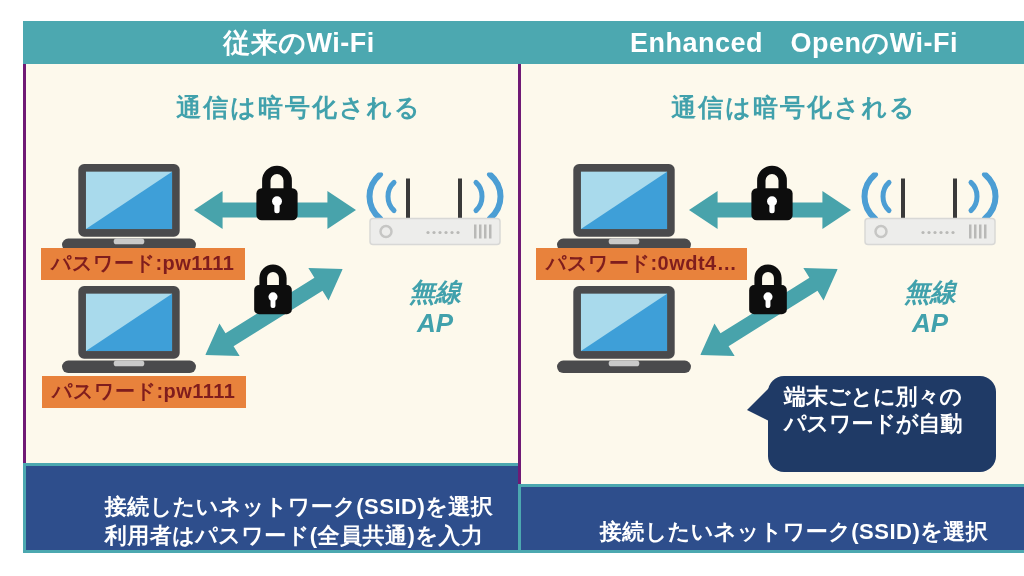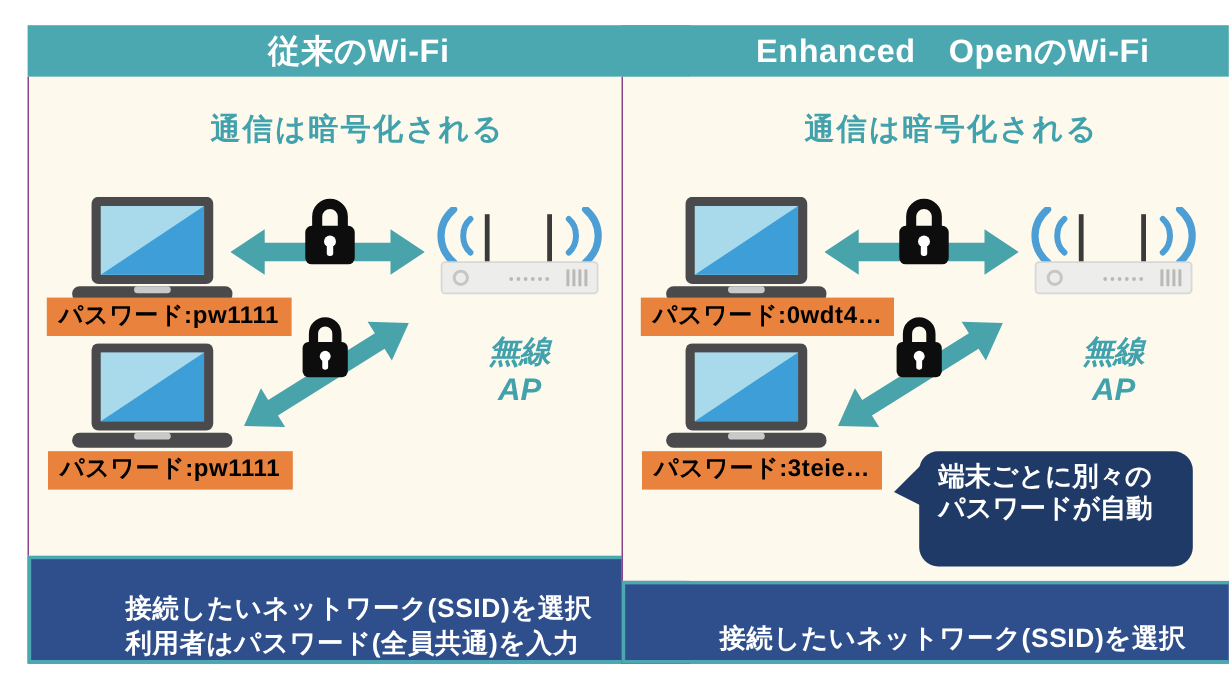--- a/index.html
+++ b/index.html
@@ -12,40 +12,40 @@
   #panel-left{left:23px;}
   #panel-right{left:518px;}
 
   .panel-header{
     flex:0 0 43px;height:43px;background:#4CA8B0;color:#ffffff;
     font-size:27px;font-weight:bold;display:flex;align-items:center;justify-content:center;
     letter-spacing:.5px;white-space:nowrap;
   }
   .panel-body{
     flex:1 1 auto;background:#FDF9EC;position:relative;
-    border-left:1px solid #701a75;border-right:3px solid #4CA8B0;
+    border-left:3px solid #701a75;border-right:3px solid #4CA8B0;
     box-sizing:border-box;
   }
   .panel-footer{
     flex:0 0 69px;background:#2E4E8C;border:3px solid #4CA8B0;
     box-sizing:border-box;display:flex;align-items:center;justify-content:center;
   }
   .footer-lines{color:#ffffff;font-weight:bold;font-size:22px;line-height:1.32;text-align:left;letter-spacing:.5px;white-space:nowrap;margin-top:26px;}
 
   .enc-note{
     position:absolute;top:27px;left:0;right:0;text-align:center;
     color:#41A1AC;font-size:25px;font-weight:bold;letter-spacing:2px;white-space:nowrap;
   }
 
   .laptop{position:absolute;width:134px;height:88px;}
   .laptop-1{left:36px;top:100px;}
   .laptop-2{left:36px;top:222px;}
 
   .pw-label{
-    position:absolute;background:#E8823C;color:#000000;font-weight:bold;
+    position:absolute;background:#E8823C;color:#7f1d1d;font-weight:bold;
     font-size:20px;line-height:25px;padding:3px 10px 4px 10px;white-space:nowrap;letter-spacing:.5px;
   }
   .pw-1{left:15px;top:184px;}
   .pw-2{left:16px;top:312px;}
 
   .arrow-h{position:absolute;left:168px;top:124px;}
   .arrow-d{position:absolute;left:167px;top:226px;transform:rotate(-32deg);}
 
   .lock-1{position:absolute;left:228px;top:99px;}
   .lock-2{position:absolute;left:226px;top:198px;}
@@ -168,21 +168,20 @@
 
     <svg class="laptop laptop-2" viewBox="0 0 140 92">
         <use href="#sym-laptop"></use>
       </svg>
     <svg class="arrow-d" width="162" height="44" viewBox="0 0 170 46">
         <use href="#sym-arrow"></use>
       </svg>
     <svg class="lock-2" width="42" height="53" viewBox="0 0 60 76">
         <use href="#sym-lock"></use>
       </svg>
-    <div class="pw-label pw-2">パスワード:3teie…</div>
 
     <div class="ap-group">
       <svg width="142" height="97" viewBox="0 0 142 96">
           <use href="#sym-ap"></use>
         </svg>
       <div class="ap-label">
         <div>無線</div>
         <div>AP</div>
       </div>
     </div>

